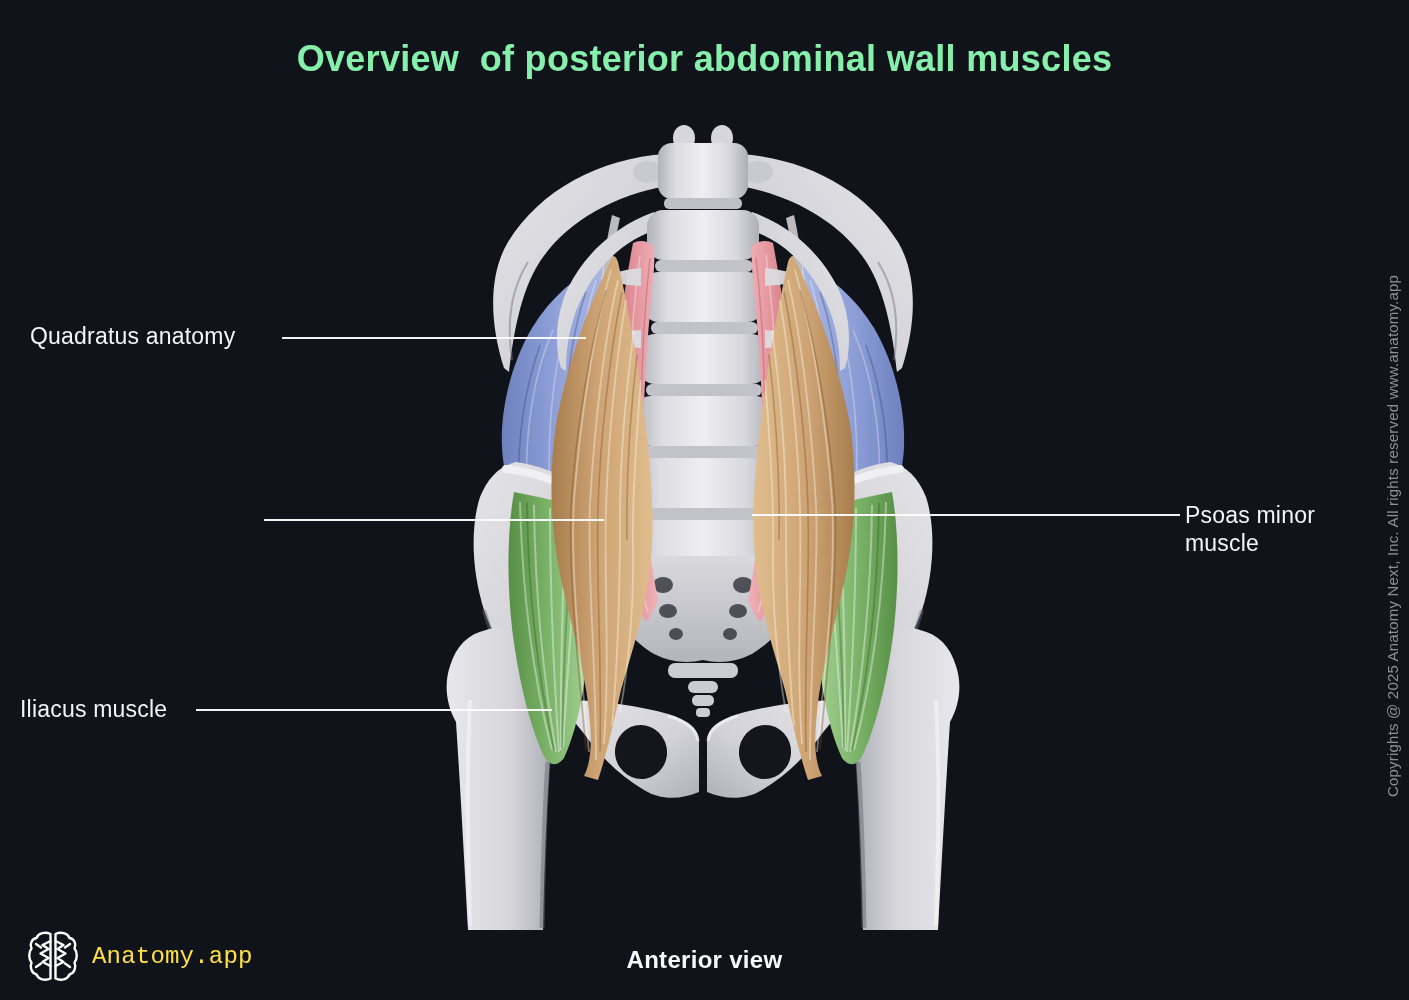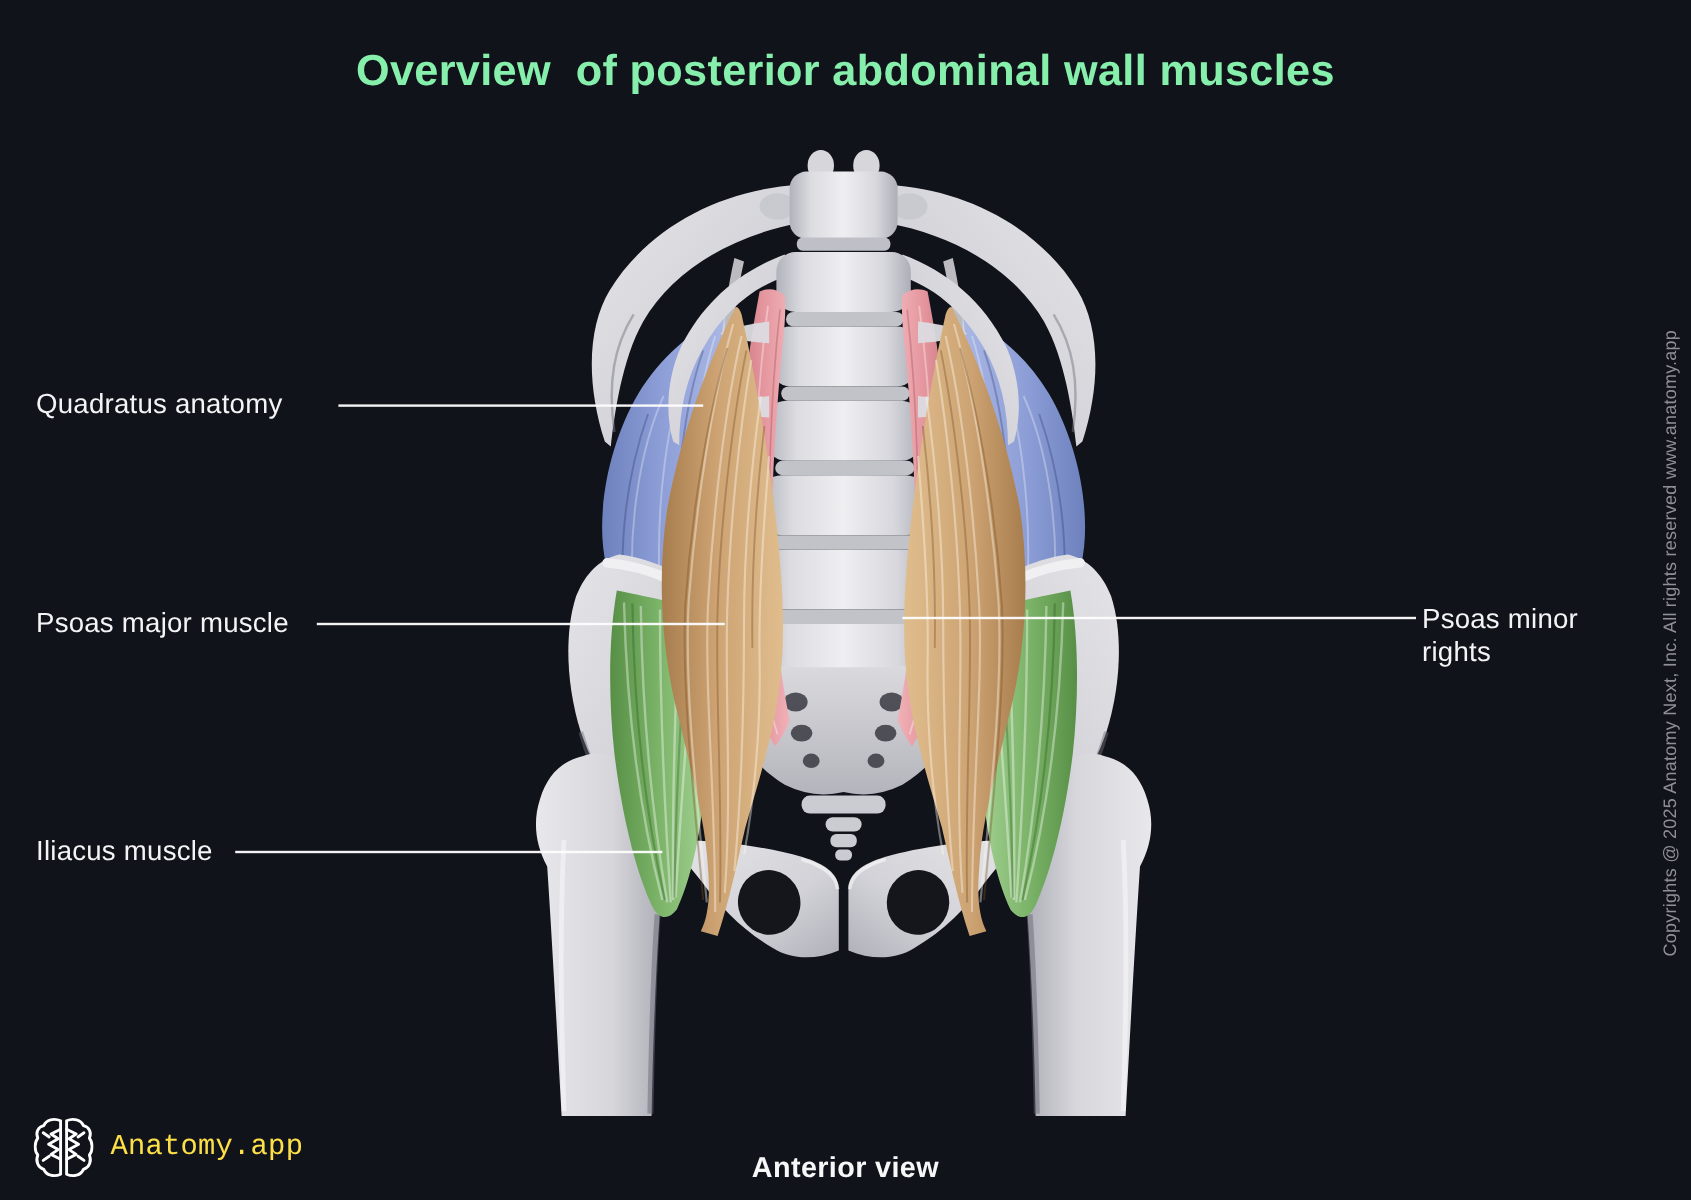--- a/index.html
+++ b/index.html
@@ -24,21 +24,21 @@
     letter-spacing:.2px;line-height:28px;
   }
   .label.two-line{width:168px;}
 
   .leader{
     position:absolute;height:2px;background:#fdfdfd;opacity:.96;
   }
 
   .caption{
     position:absolute;left:0;top:946px;width:100%;text-align:center;
-    color:#f7f7f8;font-size:24px;font-weight:700;letter-spacing:.3px;margin-top:14px;
+    color:#f7f7f8;font-size:24px;font-weight:700;letter-spacing:.3px;
   }
 
   .brand{position:absolute;left:28px;top:929px;display:flex;align-items:center;}
   .brand-logo{width:50px;height:54px;flex:0 0 auto;}
   .brand-name{margin-left:14px;color:#fde047;font-size:24px;font-weight:400;letter-spacing:.2px;font-family:Liberation Mono, monospace;}
 
   .copyright{
     position:absolute;left:1384px;top:797px;width:562px;
     transform:rotate(-90deg);transform-origin:0 0;
     color:#8e9095;font-size:15px;letter-spacing:.2px;white-space:nowrap;
@@ -227,23 +227,22 @@
     <use href="#half-front"></use>
     <use href="#half-front" transform="translate(1406,0) scale(-1,1)"></use>
   </svg>
 
   <div class="leader" style="left:282px;top:337px;width:304px;"></div>
   <div class="leader" style="left:264px;top:519px;width:340px;"></div>
   <div class="leader" style="left:196px;top:709px;width:356px;"></div>
   <div class="leader" style="left:752px;top:514px;width:428px;"></div>
 
   <div class="label" style="left:30px;top:322px;">Quadratus anatomy</div>
-  <div class="label" style="left:30px;top:505px;">Psoas major muscle</div>
-  <div class="label" style="left:30px;top:695px;text-align:center;">Iliacus muscle</div>
-  <div class="label two-line" style="left:1185px;top:501px;">Psoas minor rights</div>
+  <div class="label" style="left:20px;top:695px;text-align:center;">Iliacus muscle</div>
+  <div class="label two-line" style="left:1185px;top:501px;">Psoas minor muscle</div>
 
   <div class="caption">Anterior view</div>
 
   <div class="brand">
     <svg class="brand-logo" viewBox="0 0 50 54" aria-hidden="true">
       <g fill="none" stroke="#ffffff" stroke-width="2.4" stroke-linejoin="round" stroke-linecap="round">
         <g>
           <path d="M22.5,5 C17,2.5 10.5,4 8.5,9 C3.5,10 1.5,15 3.5,19.5 C0.5,23 0.5,30 3.5,33.5 C1.5,38.5 3.5,44 8.5,45.5 C10.5,50.5 17,52 22.5,49.5 Z"></path>
           <path d="M22.5,12 L14.5,16 L20.5,20 L12.5,24.5 L20.5,29 L14.5,33 L22.5,37"></path>
           <path d="M8,15 L13,18.5 M8,38 L13,34.5"></path>

